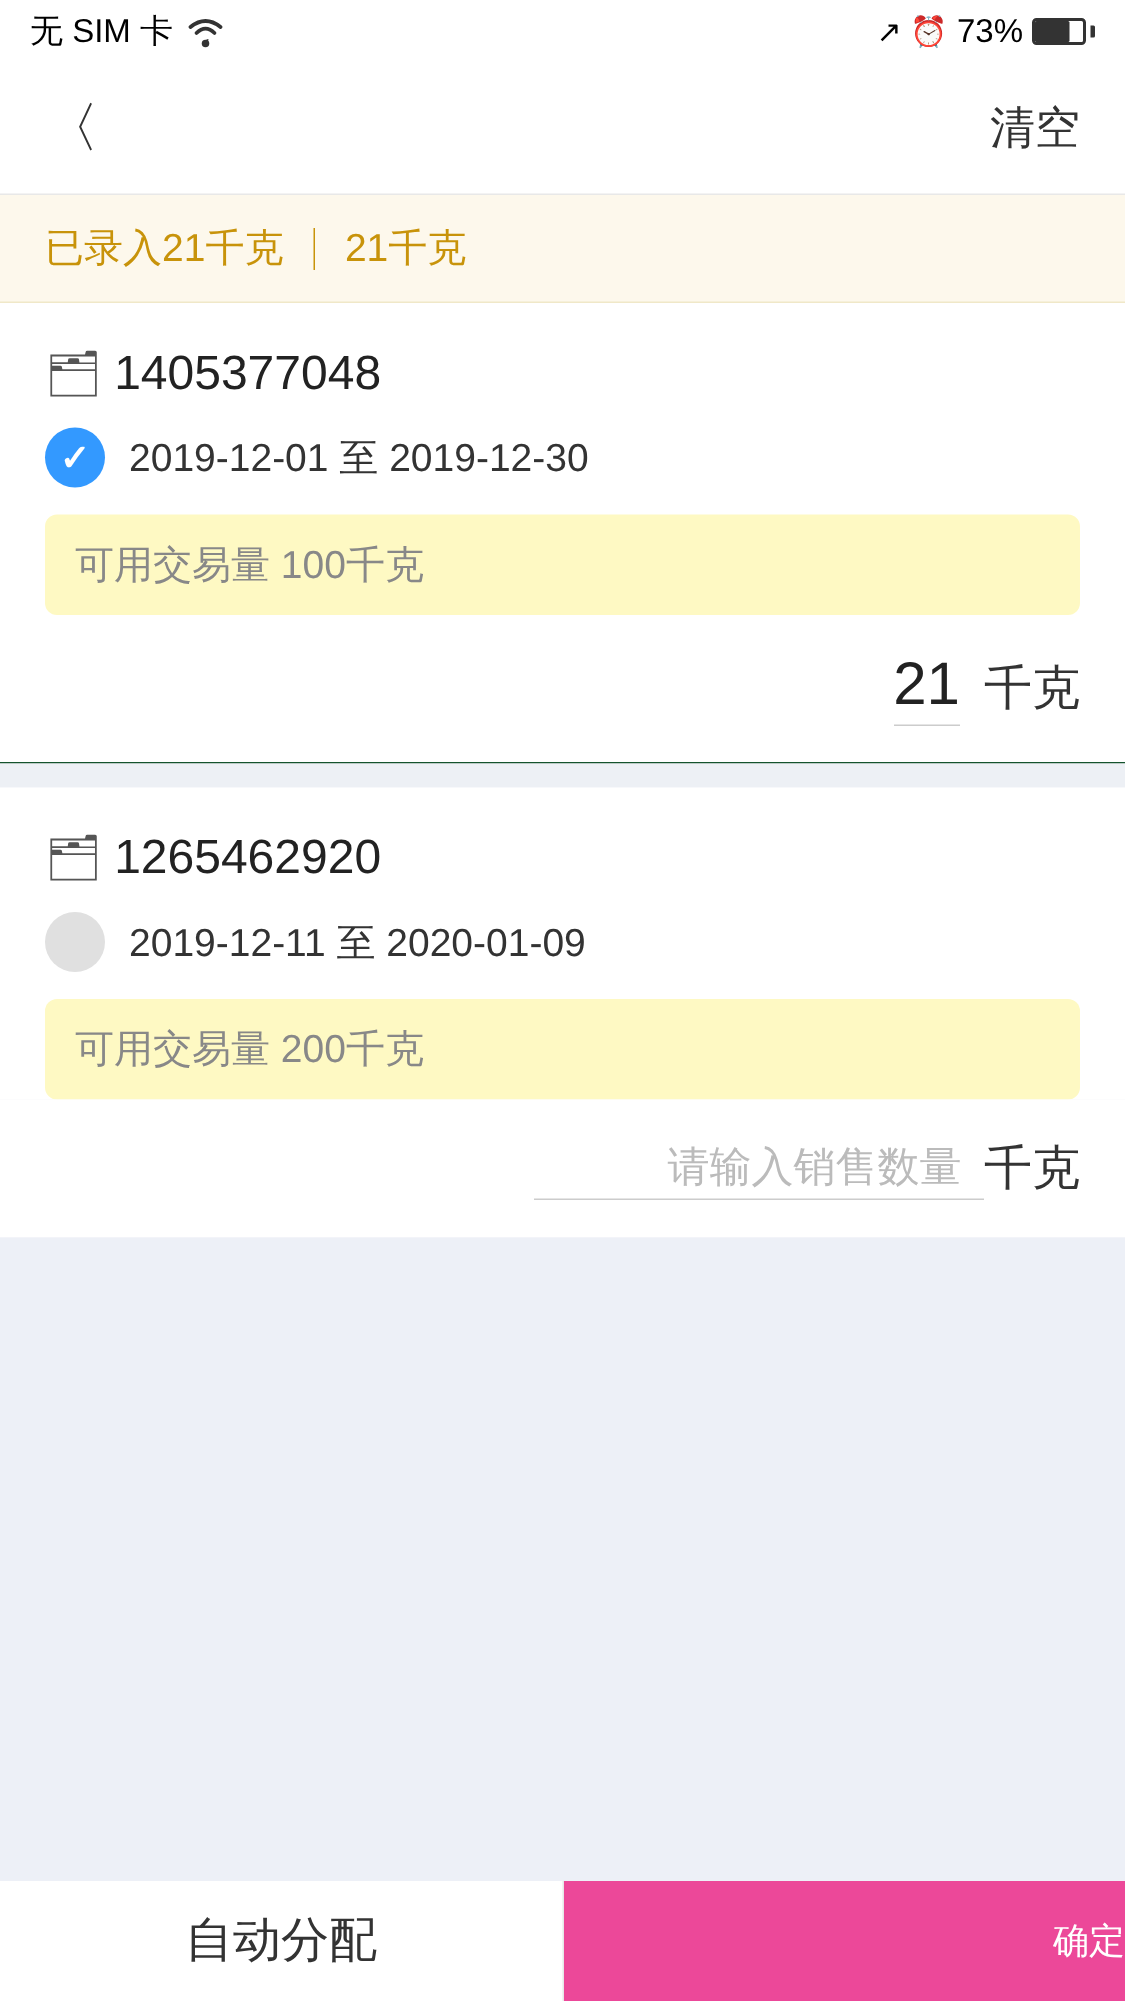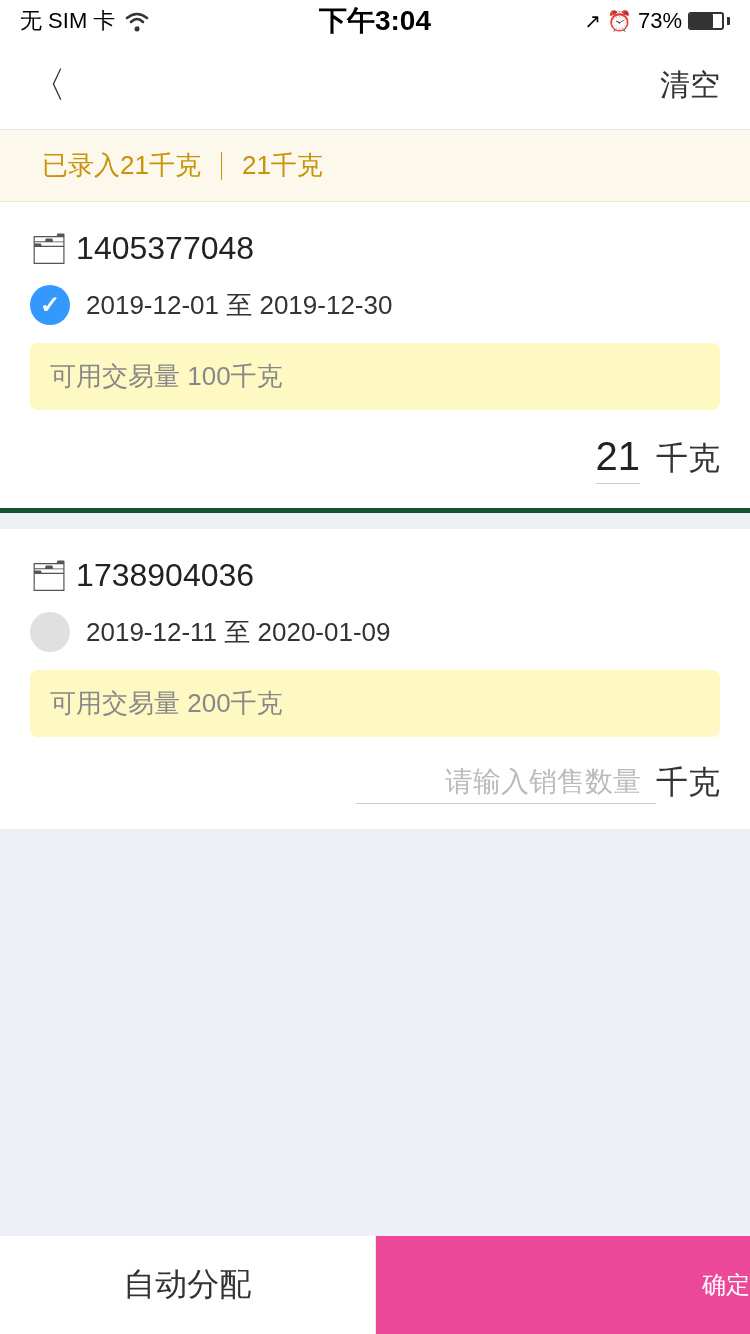--- a/index.html
+++ b/index.html
@@ -95,21 +95,21 @@
     }
     .nav-action {
       font-size: 30px;
       color: #333;
       cursor: pointer;
     }
 
     
     .info-banner {
       background: #fdf8ec;
-      padding: 18px 42px;
+      padding: 18px 30px;
       display: flex;
       align-items: center;
       gap: 20px;
       border-bottom: 1px solid #f0e8c8;
     }
     .info-banner-text {
       font-size: 26px;
       color: #c8930a;
     }
     .info-banner-divider {
@@ -181,21 +181,21 @@
     }
 
     
     .amount-row {
       background: #fff;
       padding: 24px 30px;
       display: flex;
       align-items: center;
       justify-content: flex-end;
       gap: 16px;
-      border-bottom: 5px solid #14532d;
+      border-bottom: 1px solid #14532d;
     }
     .amount-value {
       font-size: 40px;
       color: #222;
       font-weight: 500;
     }
     .amount-underline {
       border-bottom: 1px solid #ccc;
       padding-bottom: 4px;
     }
@@ -251,21 +251,21 @@
       flex: 1;
       min-height: 430px;
     }
 
     
     .bottom-bar {
       position: absolute;
       bottom: 0;
       left: 0;
       width: 100%;
-      height: 98px;
+      height: 80px;
       display: flex;
       background: #fff;
     }
     .bottom-auto {
       flex: 1;
       display: flex;
       align-items: center;
       justify-content: center;
       font-size: 32px;
       color: #333;
@@ -289,21 +289,20 @@
 <div class="status-bar">
   <div class="status-left">
     <span>无 SIM 卡</span>
     <svg width="28" height="22" viewBox="0 0 28 22">
       <path d="M14 18 A2 2 0 0 1 16 16 A2 2 0 0 1 14 18Z" fill="#333"></path>
       <path d="M8 12 Q14 6 20 12" fill="none" stroke="#333" stroke-width="2.5" stroke-linecap="round"></path>
       <path d="M4 8 Q14 0 24 8" fill="none" stroke="#333" stroke-width="2.5" stroke-linecap="round"></path>
       <circle cx="14" cy="19" r="2.5" fill="#333"></circle>
     </svg>
   </div>
-  <div class="status-center">下午3:04</div>
   <div class="status-right">
     <span style="font-size:20px;">↗</span>
     <span style="font-size:20px;">⏰</span>
     <span>73%</span>
     <div class="battery">
       <div class="battery-body">
         <div class="battery-fill"></div>
       </div>
       <div class="battery-tip"></div>
     </div>
@@ -340,21 +339,21 @@
 <div class="amount-row">
   <span class="amount-value amount-underline">21</span>
   <span class="amount-unit">千克</span>
 </div>
 
 <div class="section-sep"></div>
 
 <div class="batch-card-2">
   <div class="batch-id-row">
     <span class="batch-id-icon">🗂</span>
-    <span class="batch-id-text">1738904036</span>
+    <span class="batch-id-text">1265462920</span>
   </div>
   <div class="batch-date-row">
     <div class="batch-radio unselected">
     </div>
     <span class="batch-date-text">2019-12-11 至 2020-01-09</span>
   </div>
   <div class="batch-available">
     <span class="batch-available-text">可用交易量 200千克</span>
   </div>
 </div>

